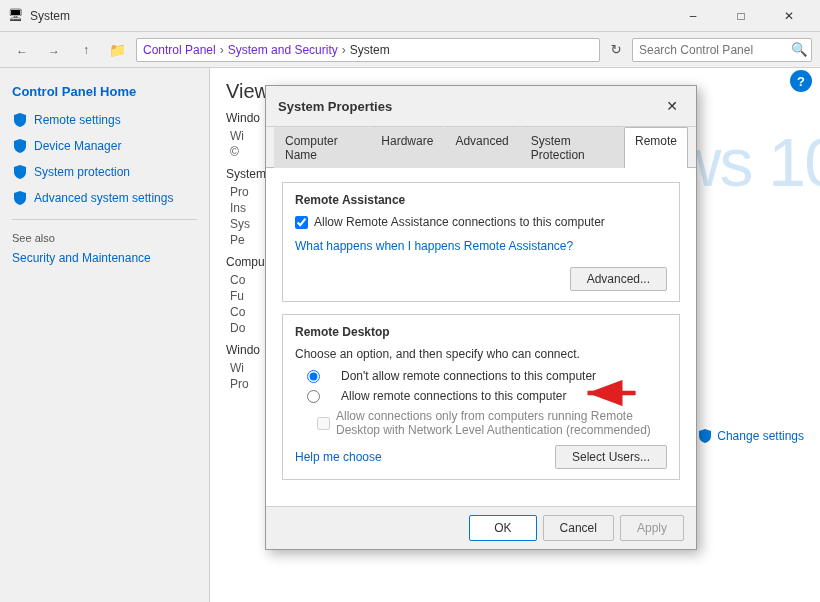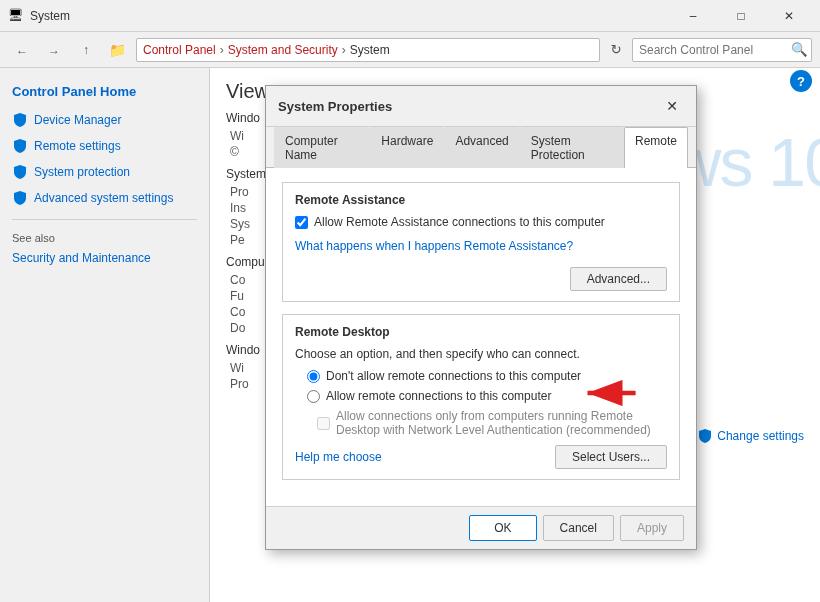--- a/index.html
+++ b/index.html
@@ -10,21 +10,21 @@
     .title-bar-icon { width: 16px; height: 16px; margin-right: 6px; }
     .title-bar-title { font-size: 12px; color: #333; flex: 1; }
     .title-bar-controls { display: flex; gap: 2px; }
     .title-btn { width: 46px; height: 32px; border: none; background: transparent; cursor: pointer; font-size: 12px; display: flex; align-items: center; justify-content: center; color: #333; }
 
     
     .address-bar { background: #f0f0f0; height: 36px; display: flex; align-items: center; padding: 0 8px; gap: 4px; border-bottom: 1px solid #d0d0d0; }
     .nav-btn { width: 28px; height: 28px; border: 1px solid transparent; background: transparent; cursor: pointer; border-radius: 2px; display: flex; align-items: center; justify-content: center; color: #555; font-size: 12px; }
     .address-field { flex: 1; height: 24px; border: 1px solid #bbb; background: #fff; padding: 0 6px; display: flex; align-items: center; gap: 4px; font-size: 12px; color: #333; border-radius: 2px; }
     .address-sep { color: #666; }
-    .address-link { color: #b91c1c; cursor: pointer; }
+    .address-link { color: #6d28d9; cursor: pointer; }
     .address-current { color: #333; }
     .refresh-btn { width: 24px; height: 24px; border: none; background: transparent; cursor: pointer; display: flex; align-items: center; justify-content: center; color: #555; }
     .search-box { width: 180px; height: 24px; border: 1px solid #bbb; padding: 0 24px 0 6px; font-size: 12px; border-radius: 2px; background: #fff; position: relative; }
     .search-wrapper { position: relative; display: flex; align-items: center; }
     .search-icon-btn { position: absolute; right: 4px; background: transparent; border: none; cursor: pointer; color: #666; }
 
     
     .help-btn { width: 22px; height: 22px; border-radius: 50%; background: #0078d7; color: #fff; border: none; font-size: 13px; font-weight: bold; cursor: pointer; display: flex; align-items: center; justify-content: center; position: absolute; right: 8px; top: 70px; z-index: 10; }
 
     
@@ -64,21 +64,21 @@
     
     .dialog-body { background: #fff; padding: 14px 16px; }
     .section-box { border: 1px solid #ccc; padding: 10px 12px; margin-bottom: 12px; background: #fff; }
     .section-label { font-size: 12px; font-weight: 600; color: #333; margin-bottom: 8px; }
     .checkbox-row { display: flex; align-items: center; gap: 6px; margin-bottom: 6px; }
     .checkbox-row input[type=checkbox] { width: 13px; height: 13px; }
     .checkbox-label { font-size: 12px; color: #333; }
     .link-text { color: #0066cc; cursor: pointer; font-size: 12px; text-decoration: none; display: inline-block; margin: 4px 0 8px; }
     .btn-row-right { display: flex; justify-content: flex-end; margin-top: 6px; }
     .btn-standard { padding: 4px 16px; font-size: 12px; border: 1px solid #bbb; background: #f0f0f0; cursor: pointer; border-radius: 2px; color: #333; }
-    .radio-row { display: flex; align-items: center; gap: 6px; margin-bottom: 6px; padding-left: 12px; }
+    .radio-row { display: flex; align-items: center; gap: 21px; margin-bottom: 6px; padding-left: 12px; }
     .radio-row input[type=radio] { width: 13px; height: 13px; }
     .radio-label { font-size: 12px; color: #333; }
     .help-choose-link { color: #0066cc; cursor: pointer; font-size: 12px; text-decoration: none; }
     .grayed { color: #888; }
     .section-text { font-size: 12px; color: #333; margin-bottom: 8px; }
 
     
     .dialog-footer { background: #f0f0f0; padding: 8px 12px; display: flex; justify-content: flex-end; gap: 6px; border-top: 1px solid #d0d0d0; }
     .btn-ok { padding: 5px 24px; font-size: 12px; border: 1px solid #0078d7; background: #fff; cursor: pointer; border-radius: 2px; color: #333; }
     .btn-cancel { padding: 5px 16px; font-size: 12px; border: 1px solid #bbb; background: #f0f0f0; cursor: pointer; border-radius: 2px; color: #333; }
@@ -126,27 +126,27 @@
 <button class="help-btn">?</button>
 
 <div class="main">
 
   <div class="sidebar">
     <div class="sidebar-title">Control Panel Home</div>
     <div class="sidebar-item">
       <svg class="sidebar-icon" viewBox="0 0 16 16">
           <path d="M8 1L2 3v5c0 3.5 2.5 6 6 7 3.5-1 6-3.5 6-7V3L8 1z" fill="#0078d7"></path>
         </svg>
+      <span>Remote settings</span>
+    </div>
+    <div class="sidebar-item">
+      <svg class="sidebar-icon" viewBox="0 0 16 16">
+          <path d="M8 1L2 3v5c0 3.5 2.5 6 6 7 3.5-1 6-3.5 6-7V3L8 1z" fill="#0078d7"></path>
+        </svg>
       <span>Device Manager</span>
-    </div>
-    <div class="sidebar-item">
-      <svg class="sidebar-icon" viewBox="0 0 16 16">
-          <path d="M8 1L2 3v5c0 3.5 2.5 6 6 7 3.5-1 6-3.5 6-7V3L8 1z" fill="#0078d7"></path>
-        </svg>
-      <span>Remote settings</span>
     </div>
     <div class="sidebar-item">
       <svg class="sidebar-icon" viewBox="0 0 16 16">
           <path d="M8 1L2 3v5c0 3.5 2.5 6 6 7 3.5-1 6-3.5 6-7V3L8 1z" fill="#0078d7"></path>
         </svg>
       <span>System protection</span>
     </div>
     <div class="sidebar-item">
       <svg class="sidebar-icon" viewBox="0 0 16 16">
           <path d="M8 1L2 3v5c0 3.5 2.5 6 6 7 3.5-1 6-3.5 6-7V3L8 1z" fill="#0078d7"></path>

